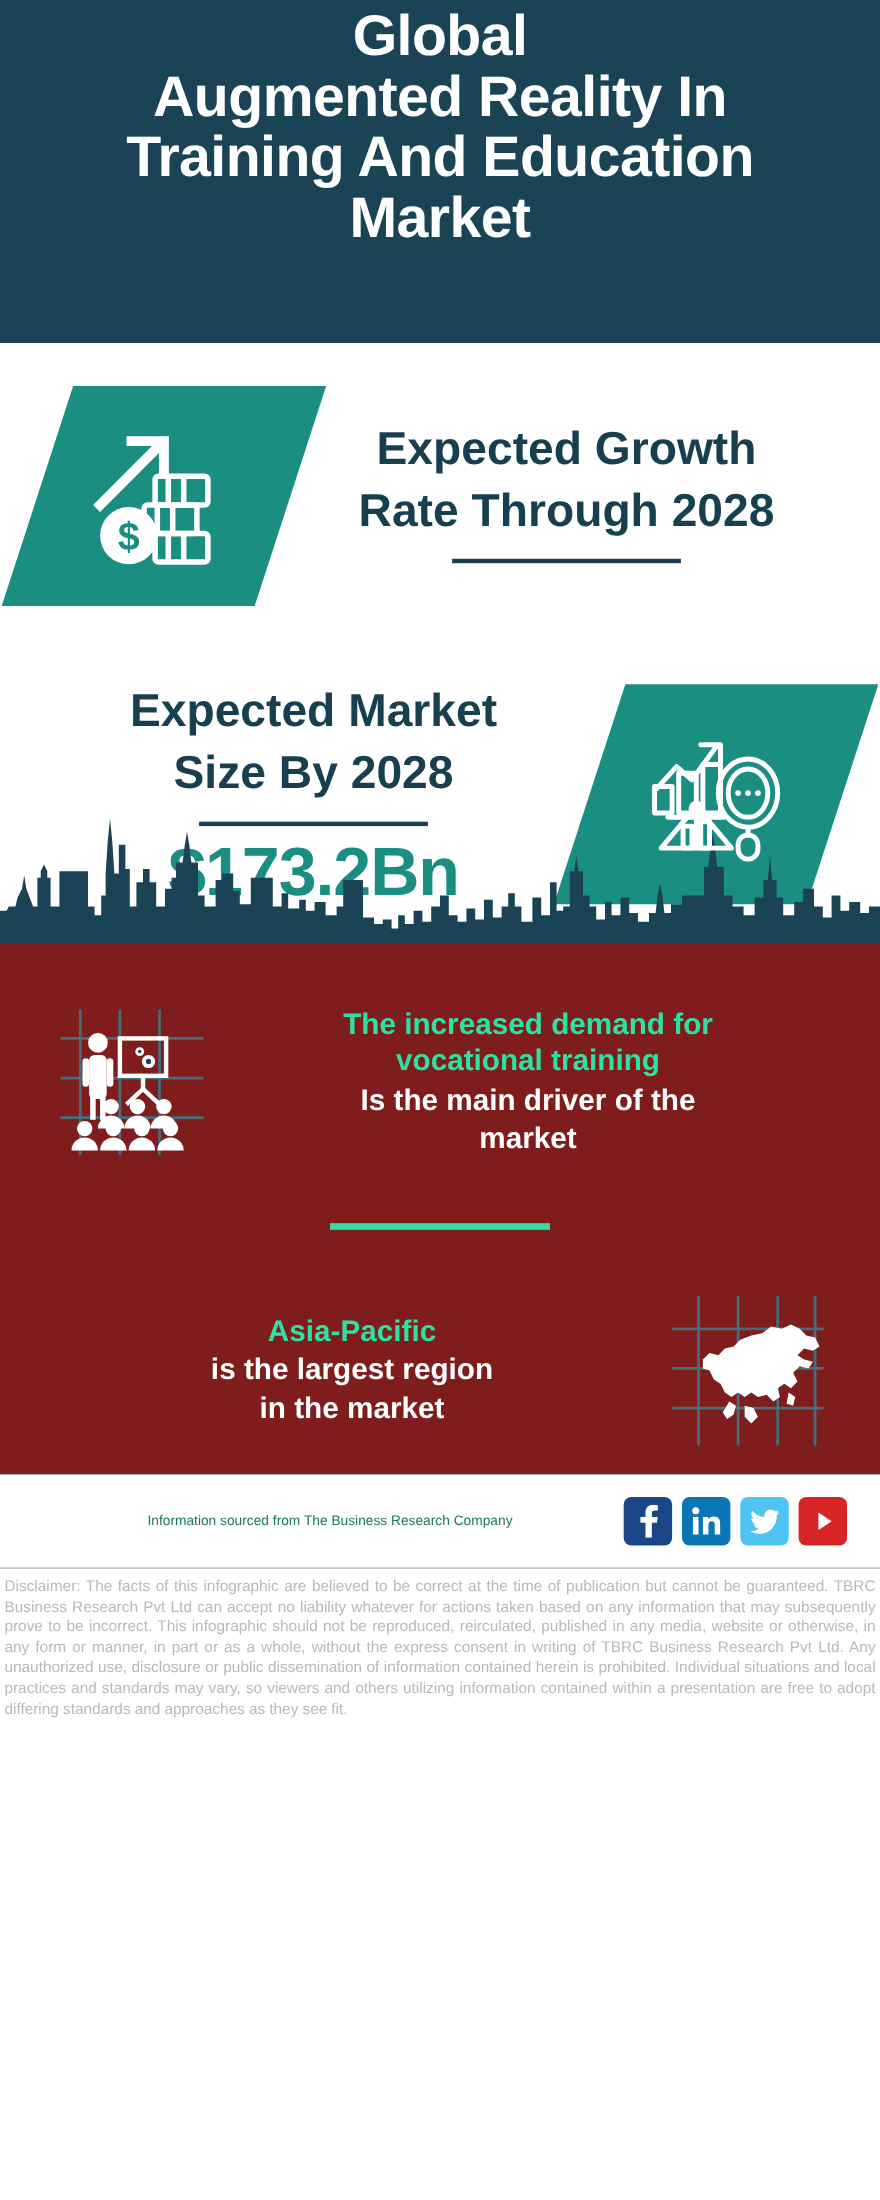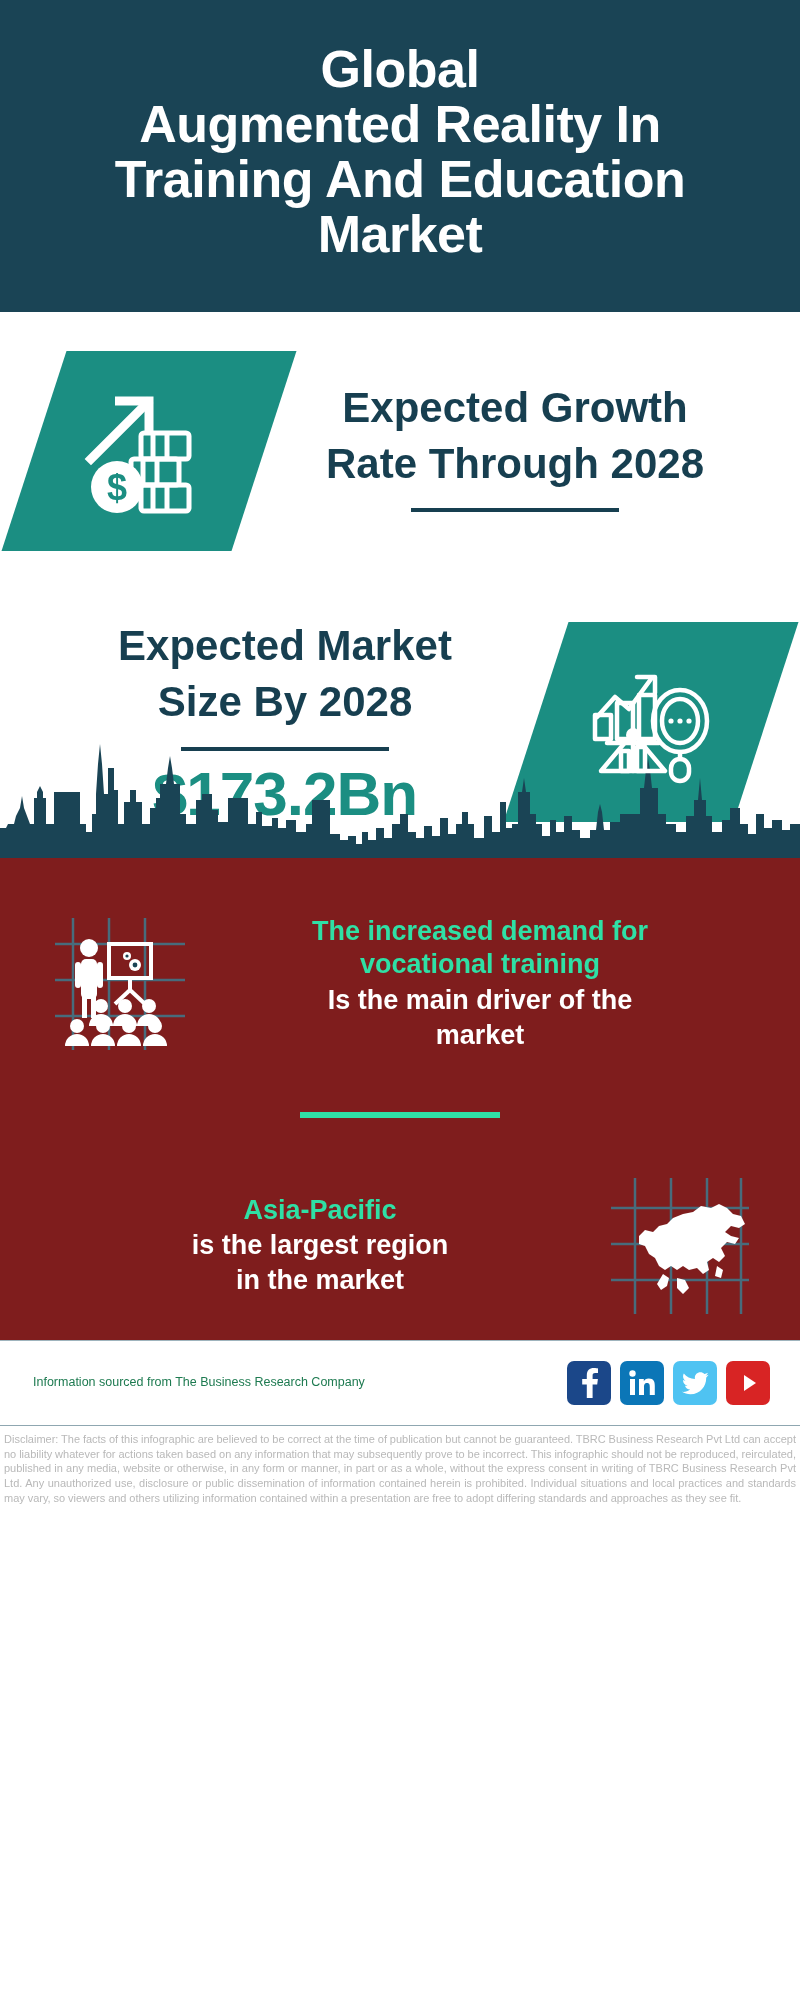--- a/index.html
+++ b/index.html
@@ -14,21 +14,20 @@
     overflow: hidden;
     position: relative;
   }
 
   
   .header {
     background: #1a4455;
     height: 312px;
     box-sizing: border-box;
     display: flex;
-    align-items: center;
     justify-content: center;
     padding: 6px 40px 14px 40px;
   }
   .header-title {
     color: #ffffff;
     font-size: 52px;
     line-height: 1.06;
     font-weight: bold;
     text-align: center;
     letter-spacing: -0.5px;
@@ -167,20 +166,21 @@
     display: flex;
     align-items: center;
     padding: 0 30px 0 33px;
     box-sizing: border-box;
   }
   .footer-text {
     flex: 1 1 auto;
     color: #1d7a50;
     font-size: 12.5px;
     line-height: 1.75;
+    text-align: center;
   }
   .footer-text div { white-space: nowrap; }
   .social-row {
     display: flex;
     gap: 9px;
     align-items: center;
   }
   .social {
     width: 44px;
     height: 44px;
@@ -194,21 +194,21 @@
   .sc-tw { background: #4fc3f2; }
   .sc-yt { background: #d82424; }
 
   .disclaimer-wrap {
     border-top: 1px solid #8fa7b1;
     padding: 6px 4px 0 4px;
     background: #ffffff;
   }
   .disclaimer {
     color: #b9b9b9;
-    font-size: 11px;
+    font-size: 14px;
     line-height: 1.33;
     text-align: justify;
     word-spacing: -0.2px;
   }
 </style>
 </head>
 <body>
 
 <div class="header">
   <div class="header-title">Global

